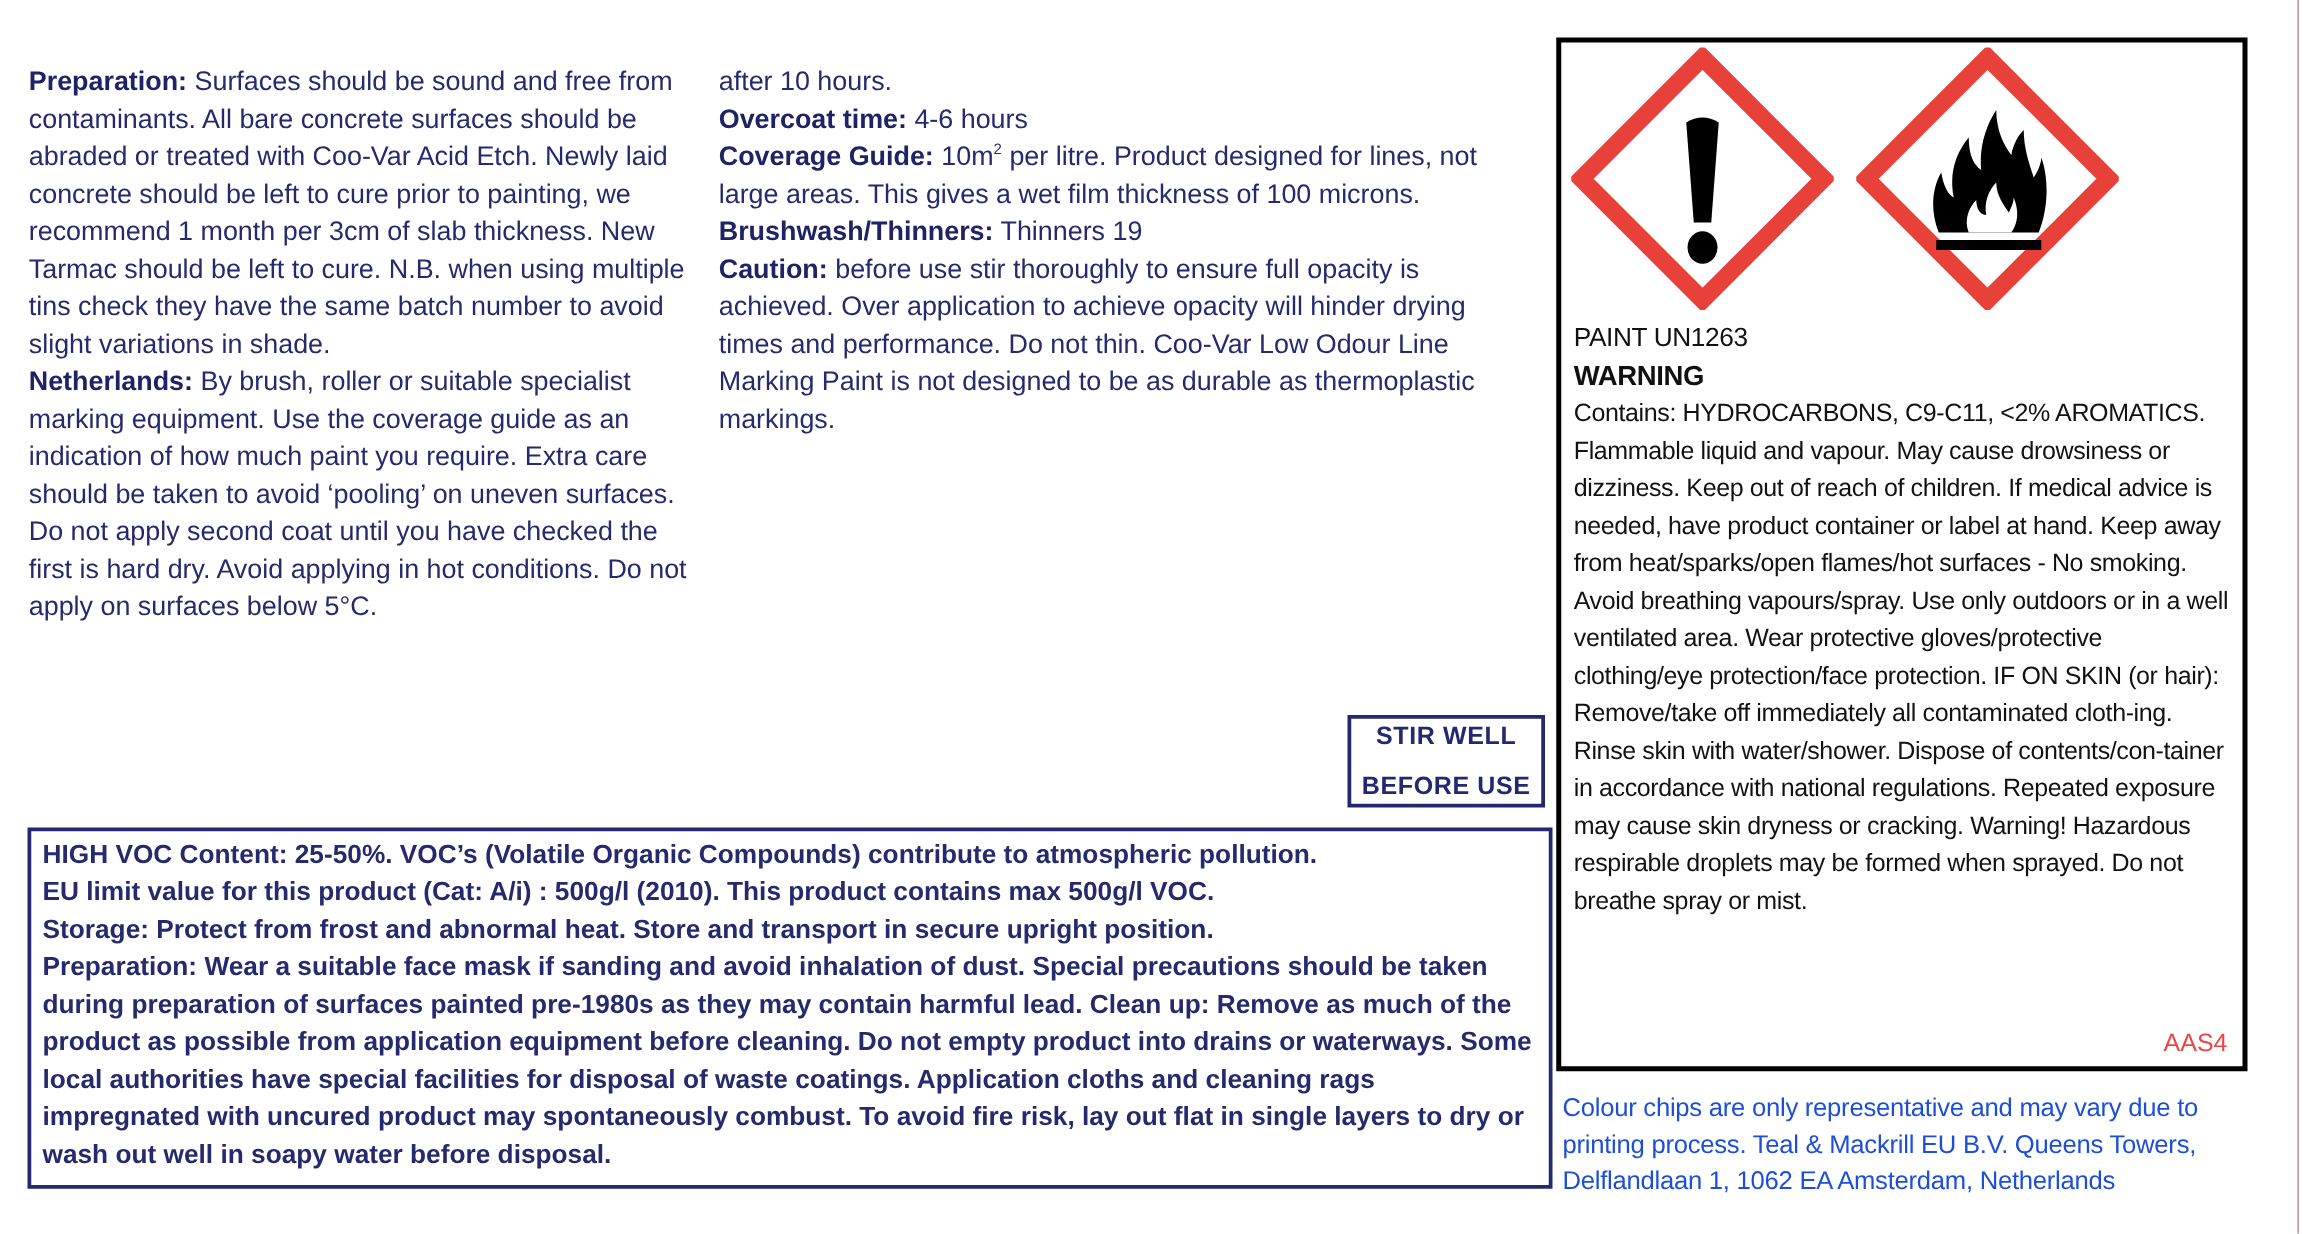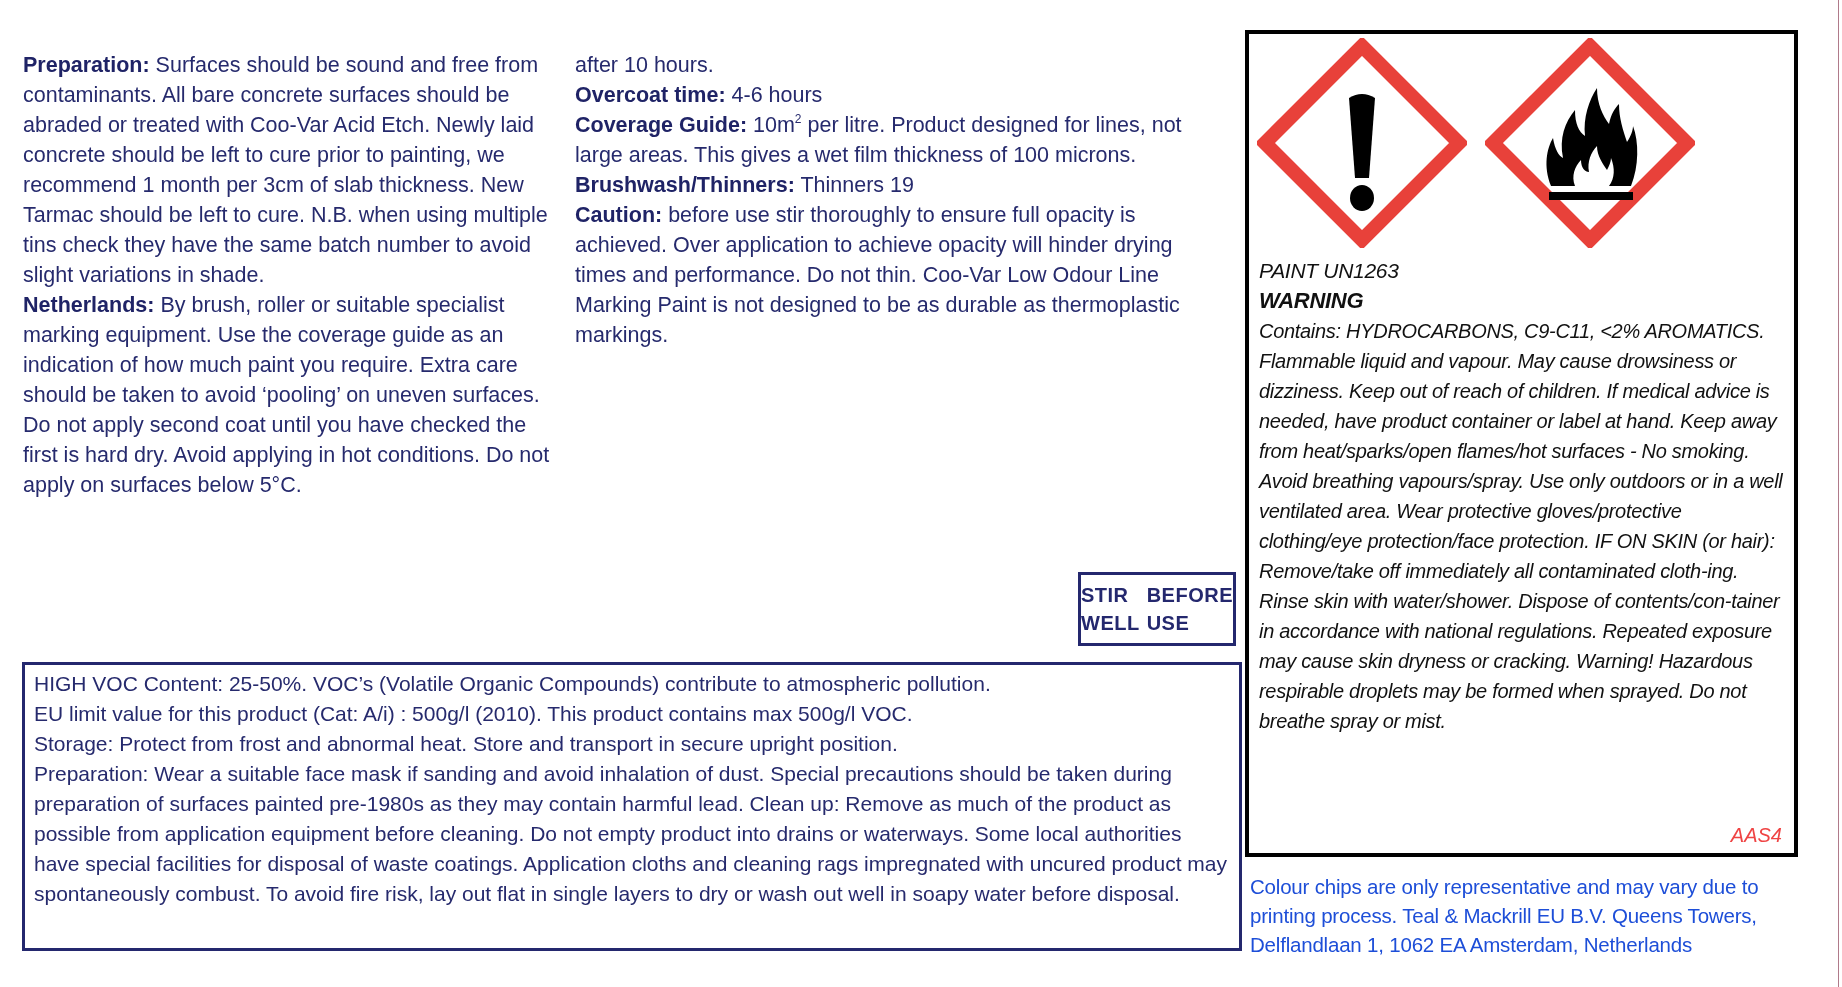--- a/index.html
+++ b/index.html
@@ -11,35 +11,35 @@
     .col b { font-weight: bold; color: #1f2366; }
     .col1 { left: 23px; top: 50px; width: 540px; }
     .col2 { left: 575px; top: 50px; width: 620px; }
     .para { margin: 0; }
     .callout { margin-top: 30px; font-weight: bold; color: #1f2366; font-size: 21.5px; line-height: 30px; }
     sup { font-size: 12px; line-height: 0; vertical-align: 9px; }
 
     .stir-box {
       position: absolute; left: 1078px; top: 572px; width: 158px; height: 74px;
       border: 3px solid #24286e; box-sizing: border-box;
-      display: flex; flex-direction: row; align-items: center; justify-content: flex-start;
+      display: flex; flex-direction: column; align-items: center; justify-content: space-between;
       font-weight: bold; font-size: 20px; line-height: 28px; color: #24286e; letter-spacing: 0.5px;
     }
 
     .voc-box {
       position: absolute; left: 22px; top: 662px; width: 1220px; height: 289px;
       border: 3px solid #24286e; box-sizing: border-box;
       padding: 4px 9px; font-size: 21px; line-height: 30px; color: #262a6d;
     }
-    .voc-box p { margin: 0; }
+    .voc-box p { margin: 0; font-weight: bold; }
 
     .hazard-box {
       position: absolute; left: 1245px; top: 30px; width: 553px; height: 827px;
       border: 4px solid #000; box-sizing: border-box;
-      color: #111; font-family: "Liberation Sans", sans-serif; font-style: italic;
+      color: #111; font-family: "Liberation Sans", sans-serif;
     }
     .pictos { position: absolute; left: 8px; top: 4px; height: 210px; width: 520px; }
     .picto { position: absolute; top: 0; width: 210px; height: 210px; }
     .picto.p1 { left: 0px; }
     .picto.p2 { left: 228px; }
     .haz-text {
       position: absolute; left: 10px; top: 222px; width: 530px;
       font-size: 20px; line-height: 30px; color: #111; letter-spacing: -0.3px;
     }
     .haz-text p { margin: 0; }

